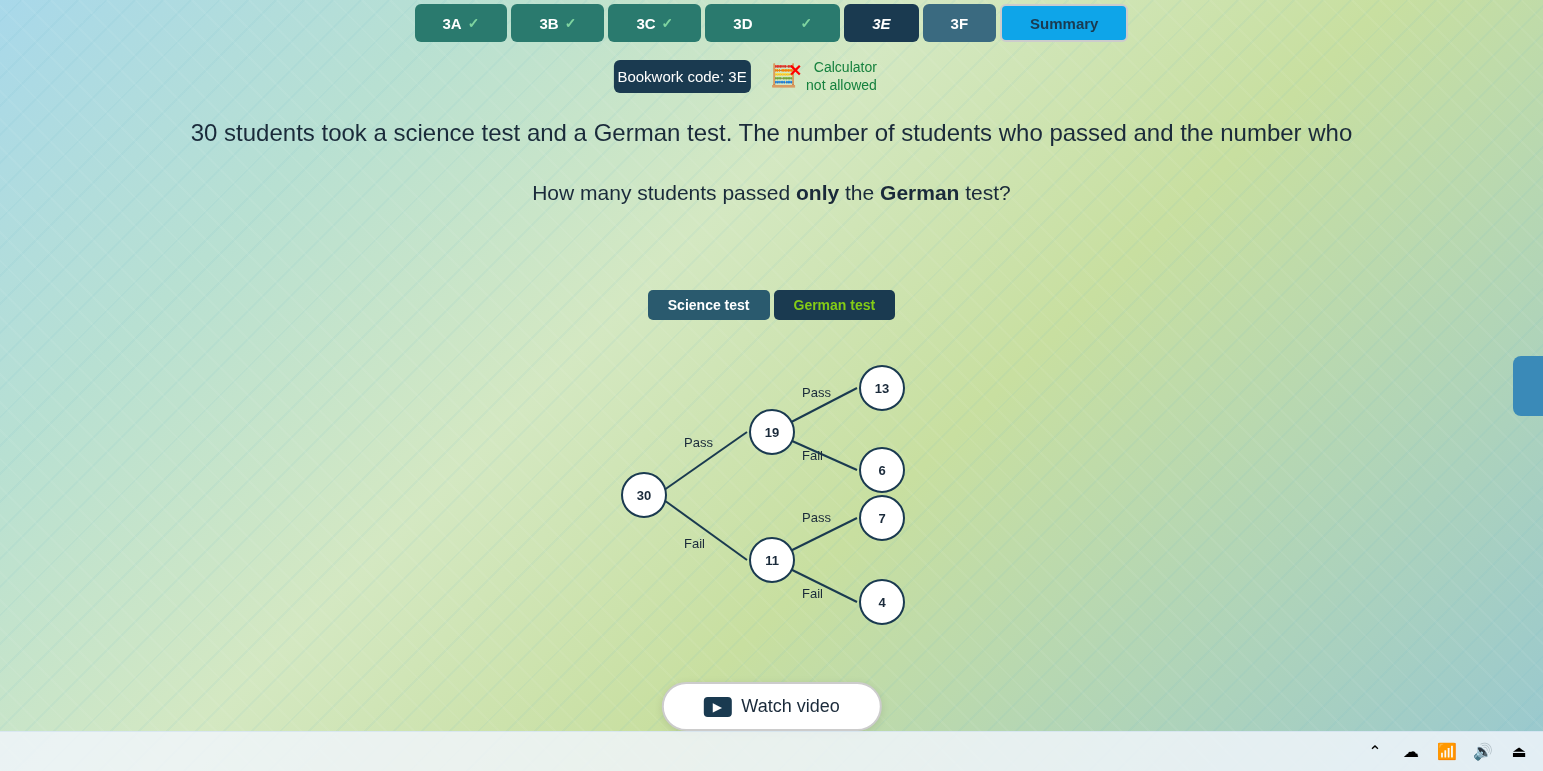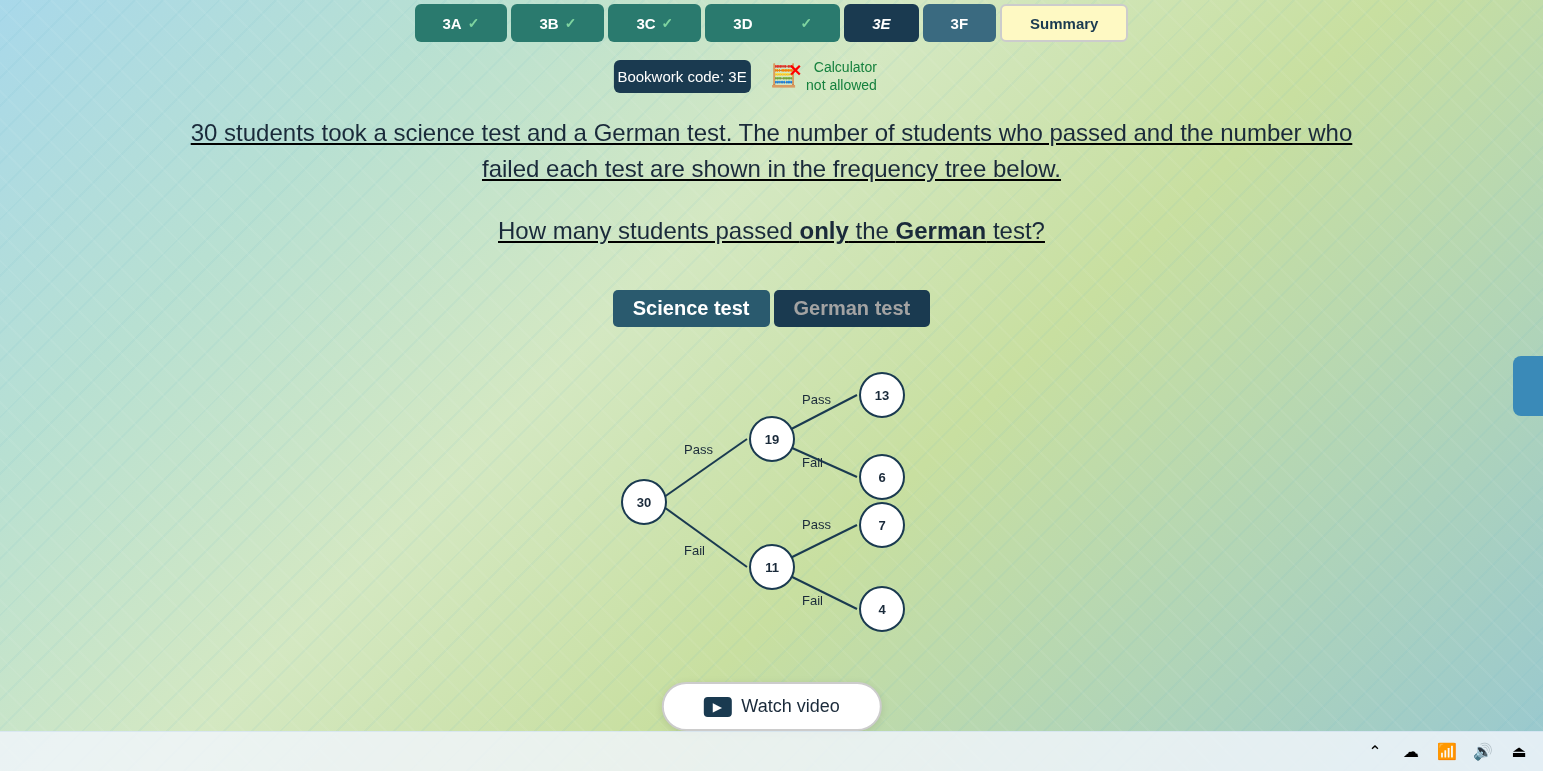--- a/index.html
+++ b/index.html
@@ -63,21 +63,21 @@
       color: white;
     }
 
     .nav-tab.current-3e {
       background: #1a3a50;
       color: white;
       font-style: italic;
     }
 
     .nav-tab.summary-tab {
-      background: #fef9c3;
+      background: #0ea5e9;
       color: #1a3a50;
       border: 2px solid #ccc;
     }
 
     .nav-tab.threed {
       background: #2a7a6e;
       color: white;
       gap: 48px;
     }
 
@@ -131,32 +131,31 @@
     }
 
     
     .question-text {
       position: absolute;
       top: 115px;
       left: 0;
       right: 0;
       text-align: center;
       padding: 0 40px;
-      text-decoration: underline;
     }
 
     .question-text .main-text {
       font-size: 24px;
       color: #1a2a3a;
       line-height: 1.5;
       font-weight: 400;
     }
 
     .question-text .sub-text {
-      font-size: 24px;
+      font-size: 21px;
       color: #1a2a3a;
       margin-top: 30px;
     }
 
     
     .diagram-area {
       position: absolute;
       top: 290px;
       left: 50%;
       transform: translateX(-50%);
@@ -168,33 +167,33 @@
     .legend-tabs {
       display: flex;
       gap: 4px;
       margin-bottom: 20px;
       justify-content: center;
     }
 
     .legend-tab {
       padding: 7px 20px;
       border-radius: 5px;
-      font-size: 20px;
+      font-size: 14px;
       font-weight: 600;
       cursor: pointer;
     }
 
     .legend-tab.science {
       background: #2a5a6e;
       color: white;
     }
 
     .legend-tab.german {
       background: #1a3a50;
-      color: #a3a3a3;
+      color: #84cc16;
     }
 
     
     .tree-svg {
       width: 340px;
       height: 330px;
       margin: 0 auto;
       display: block;
     }
 
@@ -332,21 +331,20 @@
     </div>
     <div class="calc-text">
       <div>Calculator</div>
       <div>not allowed</div>
     </div>
   </div>
 </div>
 
 <div class="question-text">
   <div class="main-text">30 students took a science test and a German test. The number of students who passed and the number who</div>
-  <div class="main-text">failed each test are shown in the frequency tree below.</div>
   <div class="sub-text">
     <span>How many students passed </span><strong>only</strong><span> the </span><strong>German</strong><span> test?</span>
   </div>
 </div>
 
 <div class="diagram-area">
 
   <div class="legend-tabs">
     <div class="legend-tab science">
       <span>Science test</span>

